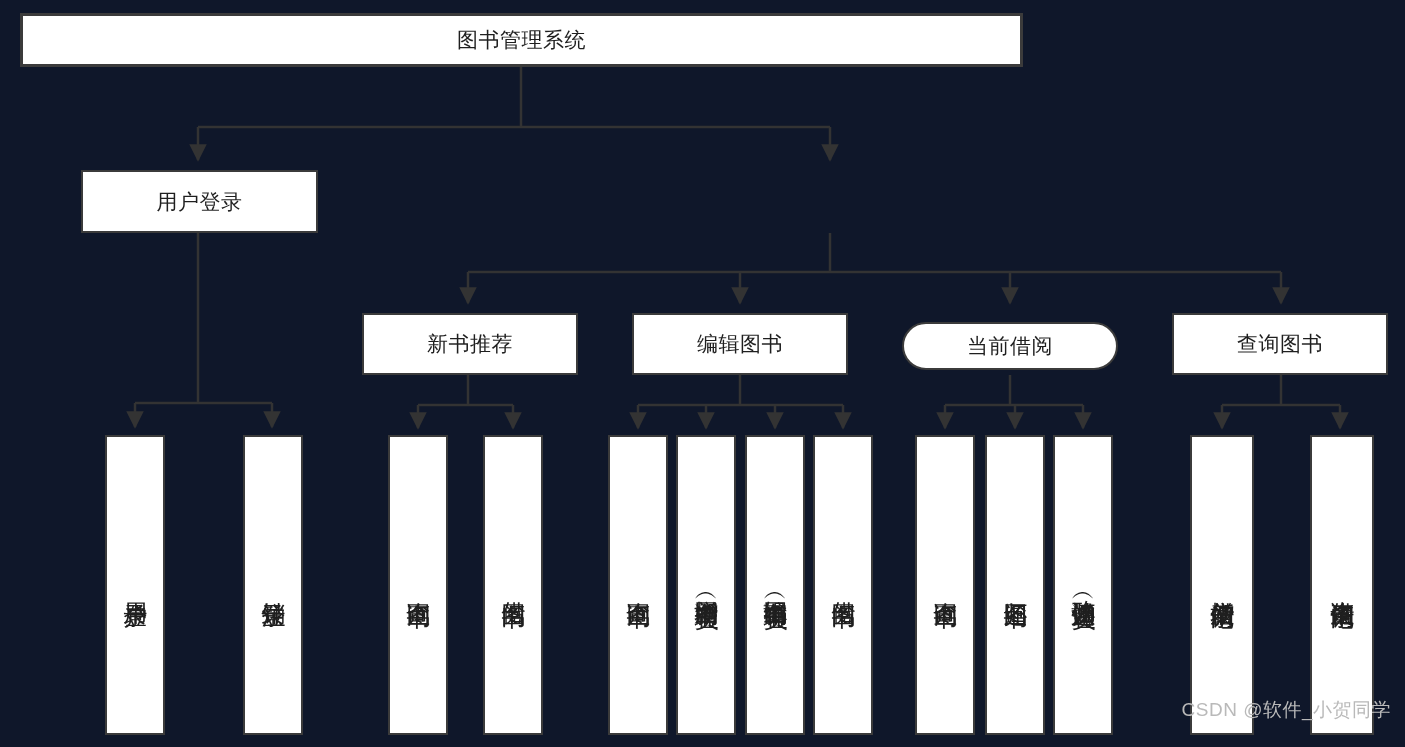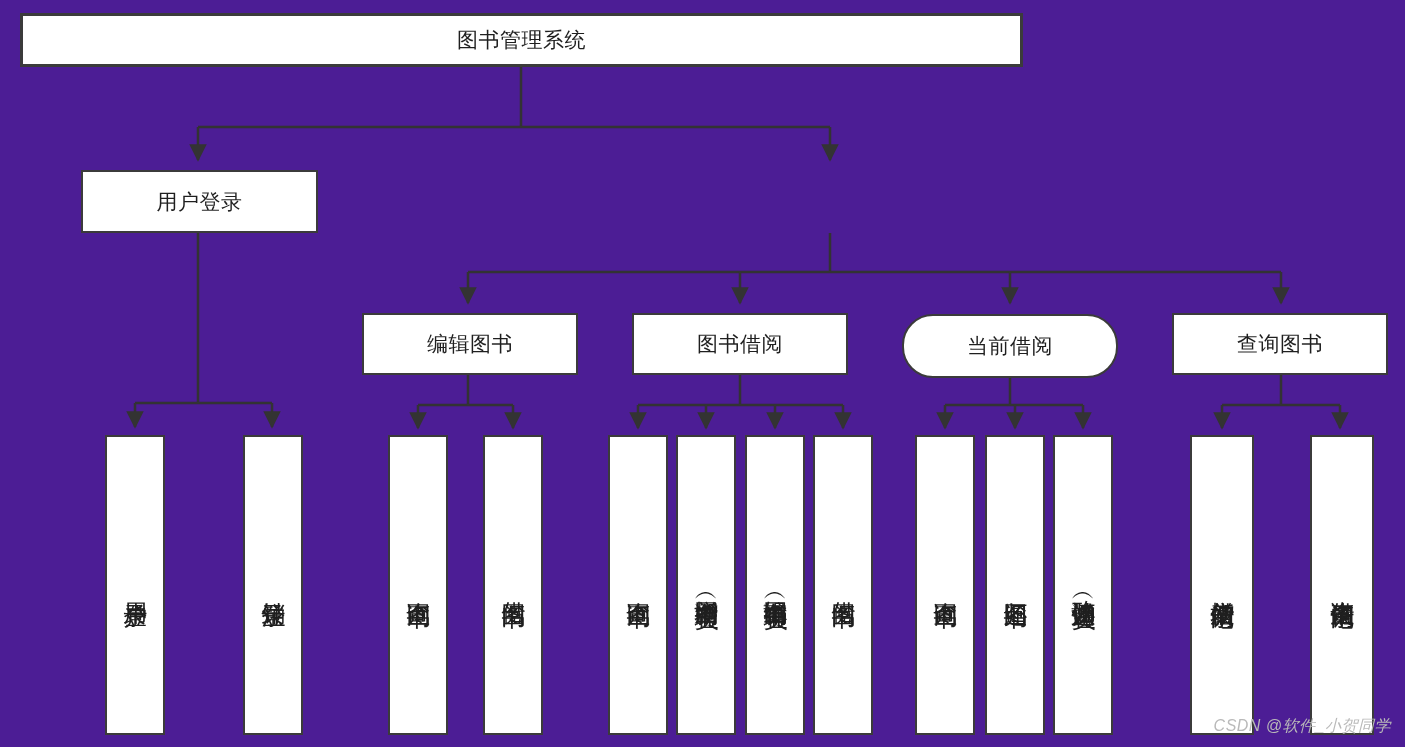--- a/index.html
+++ b/index.html
@@ -4,21 +4,21 @@
 <style>
   html, body {
     margin: 0;
     padding: 0;
     background: #ffffff;
   }
   #canvas {
     position: relative;
     width: 1405px;
     height: 747px;
-    background: #4c1d95;
+    background: #0f172a;
     overflow: hidden;
     font-family: "Liberation Sans", "DejaVu Sans", sans-serif;
   }
   .node {
     position: absolute;
     box-sizing: border-box;
     background: #ffffff;
     border: 2.5px solid #3b3b3b;
     display: flex;
     align-items: center;
@@ -52,26 +52,25 @@
     position: absolute;
     left: 0;
     top: 0;
     width: 1405px;
     height: 747px;
     pointer-events: none;
   }
   .watermark {
     position: absolute;
     right: 14px;
-    bottom: 10px;
-    font-size: 16px;
+    bottom: 24px;
+    font-size: 19px;
     color: #b9b9b9;
     letter-spacing: 0.5px;
     white-space: nowrap;
-    font-style: italic;
   }
 </style>
 </head>
 <body>
 
 <div id="canvas">
 
   <svg class="wires" viewBox="0 0 1405 747">
     <defs>
       <marker id="arrow" viewBox="0 0 10 10" refX="9" refY="5" markerWidth="7" markerHeight="7" orient="auto-start-reverse">
@@ -124,26 +123,26 @@
 
   <div class="node root" style="left:20px; top:13px; width:1003px; height:54px;">
     <span class="node-label">图书管理系统</span>
   </div>
 
   <div class="node" style="left:81px; top:170px; width:237px; height:63px;">
     <span class="node-label">用户登录</span>
   </div>
 
   <div class="node" style="left:362px; top:313px; width:216px; height:62px;">
+    <span class="node-label">新书推荐</span>
+  </div>
+  <div class="node" style="left:632px; top:313px; width:216px; height:62px;">
     <span class="node-label">编辑图书</span>
   </div>
-  <div class="node" style="left:632px; top:313px; width:216px; height:62px;">
-    <span class="node-label">图书借阅</span>
-  </div>
-  <div class="node" style="left:902px; top:314px; width:216px; height:64px;border-radius:31px;">
+  <div class="node" style="left:902px; top:322px; width:216px; height:48px;border-radius:31px;">
     <span class="node-label">当前借阅</span>
   </div>
   <div class="node" style="left:1172px; top:313px; width:216px; height:62px;">
     <span class="node-label">查询图书</span>
   </div>
 
   <div class="node leaf" style="left:105px; top:435px; width:60px; height:300px;">
     <span class="node-label">用户登录</span>
   </div>
   <div class="node leaf" style="left:243px; top:435px; width:60px; height:300px;">

